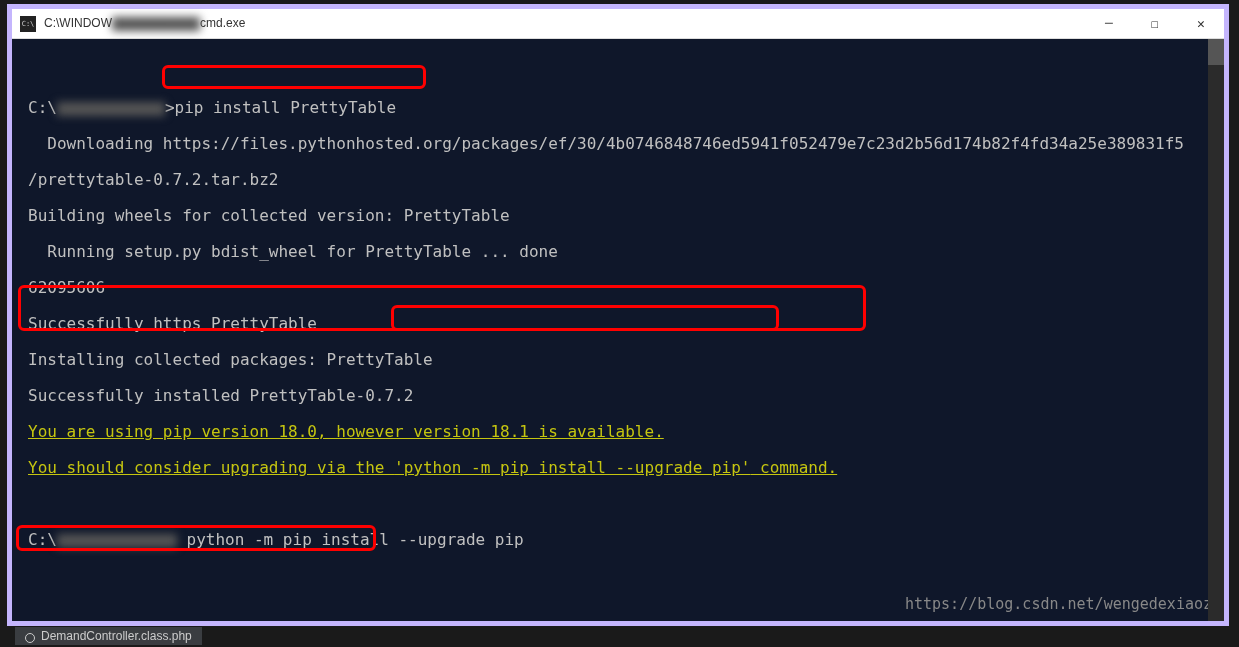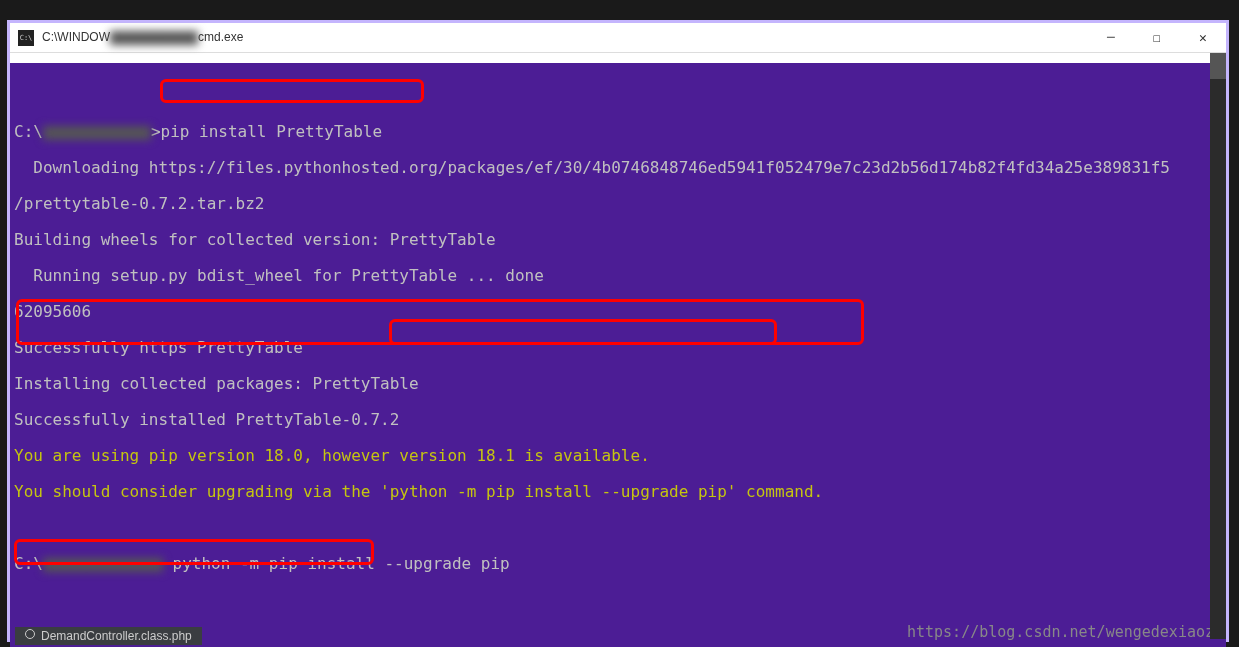--- a/index.html
+++ b/index.html
@@ -10,26 +10,26 @@
     body {
       font-family: Consolas, "Courier New", monospace;
       background: #1a1a1a;
       width: 1239px;
       height: 647px;
       overflow: hidden;
       position: relative;
     }
     .window {
       position: absolute;
-      top: 20px;
+      top: 4px;
       left: 7px;
       width: 1222px;
       height: 622px;
       background: #fff;
-      border: 3px solid #c4b5fd;
+      border: 5px solid #c4b5fd;
     }
     .titlebar {
       height: 30px;
       background: #fff;
       display: flex;
       align-items: center;
       padding: 0 0 0 8px;
       border-bottom: 1px solid #ddd;
     }
     .title-icon {
@@ -61,39 +61,39 @@
       width: 46px;
       height: 100%;
       display: flex;
       align-items: center;
       justify-content: center;
       color: #333;
       font-size: 13px;
       cursor: pointer;
     }
     .terminal {
-      background: #4c1d95;
+      background: #0f172a;
       width: 100%;
       height: calc(100% - 30px);
-      padding: 6px 4px;
+      padding: 6px 16px;
       font-size: 16px;
       line-height: 18px;
       color: #c0c0c0;
       font-family: "NSimSun", "SimSun", Consolas, monospace;
       overflow: hidden;
       position: relative;
       white-space: pre;
-      margin-top: 10px;
     }
     .line {
       display: block;
       white-space: pre;
     }
     .yellow {
       color: #c5c510;
+      text-decoration: underline;
     }
     .redacted {
       display: inline-block;
       background: #000;
       position: relative;
       vertical-align: middle;
     }
     .redacted.blur {
       filter: blur(4px);
       background: #555;
@@ -116,21 +116,21 @@
     .bottom-tab {
       position: absolute;
       bottom: 2px;
       left: 15px;
       background: #3a3d41;
       color: #ccc;
       font-family: "Segoe UI", sans-serif;
       font-size: 12px;
       padding: 2px 10px;
       display: flex;
-      align-items: flex-start;
+      align-items: flex-end;
       gap: 6px;
     }
     .tab-circle {
       width: 10px;
       height: 10px;
       border: 1.5px solid #ccc;
       border-radius: 50%;
     }
     .scrollbar {
       position: absolute;

